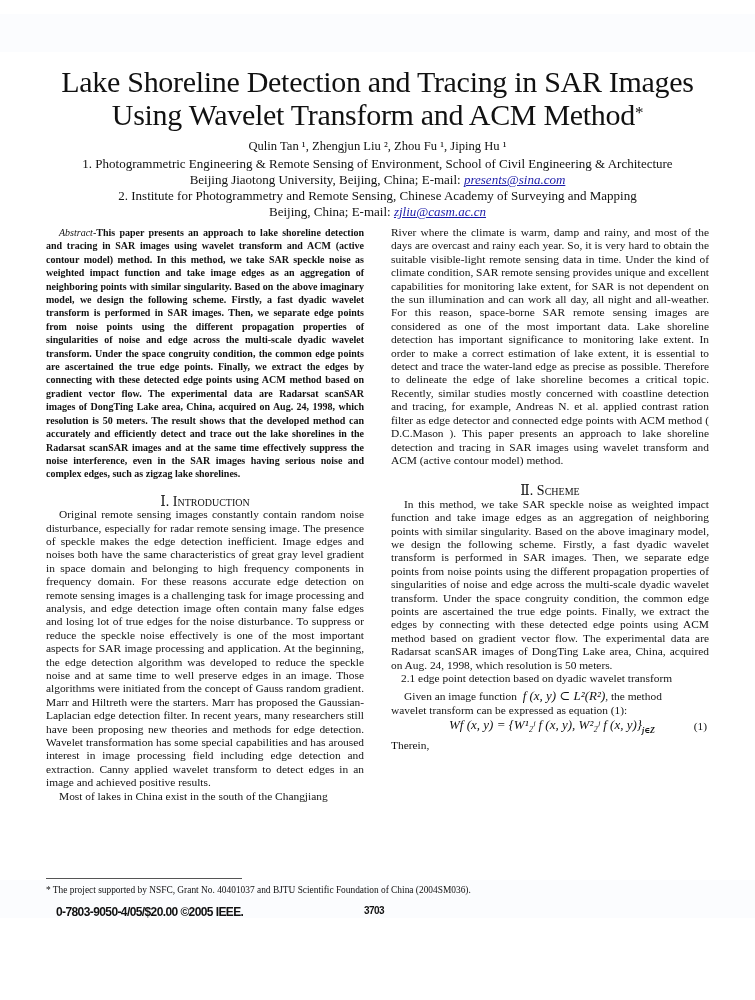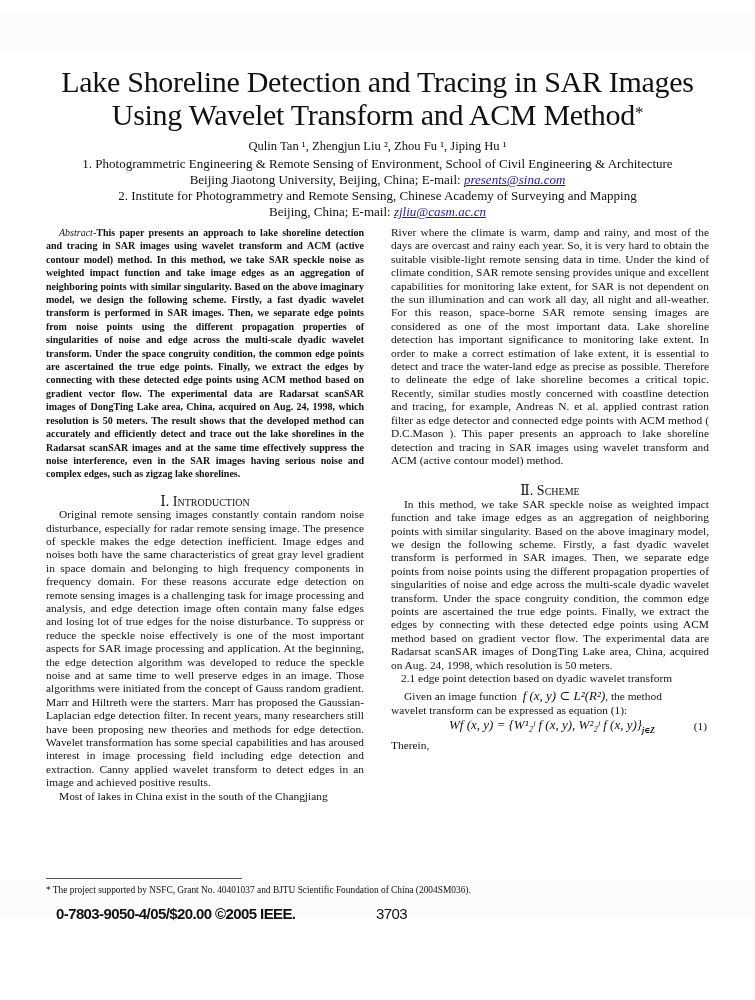--- a/index.html
+++ b/index.html
@@ -15,22 +15,22 @@
   .col p{margin:0;}
   .indent{text-indent:13px;}
   .abstract{font-weight:bold;font-size:10px;line-height:13.4px;}
   .abstract i{font-weight:normal;font-style:italic;}
   .sechead{text-align:center;font-size:14px;margin:0;}
   .sechead .sc{font-variant:small-caps;}
   .eq{font-style:italic;font-size:13px;}
   .eqrow{position:relative;height:20px;}
   .footline{position:absolute;left:46px;top:878px;width:196px;border-top:1px solid #555;}
   .footnote{position:absolute;left:46px;top:885px;font-size:9.4px;}
-  .copyright{position:absolute;left:56px;top:905px;font-family:"Liberation Sans","DejaVu Sans",sans-serif;font-weight:bold;font-size:15px;letter-spacing:-0.6px;}
-  .pagenum{position:absolute;left:376px;top:905px;font-family:"Liberation Sans","DejaVu Sans",sans-serif;font-weight:normal;font-size:15px;letter-spacing:-0.6px;}
+  .copyright{position:absolute;left:56px;top:905px;font-family:"Liberation Sans","DejaVu Sans",sans-serif;font-weight:bold;font-size:12px;letter-spacing:-0.6px;}
+  .pagenum{position:absolute;left:364px;top:905px;font-family:"Liberation Sans","DejaVu Sans",sans-serif;font-weight:bold;font-size:10px;letter-spacing:-0.6px;}
 </style>
 </head>
 <body>
 
 <div class="band" style="top:14px;height:38px;"></div>
 <div class="band" style="top:880px;height:38px;"></div>
 
 <div class="page">
 
   <div class="title">

